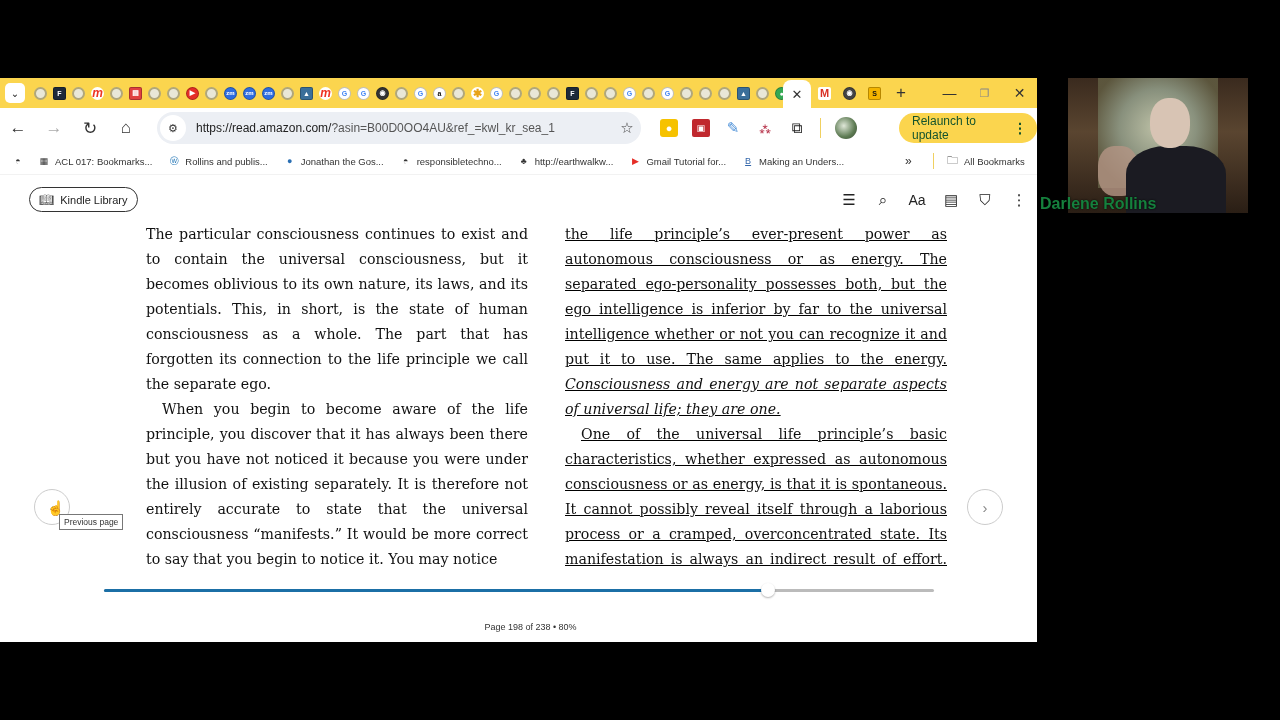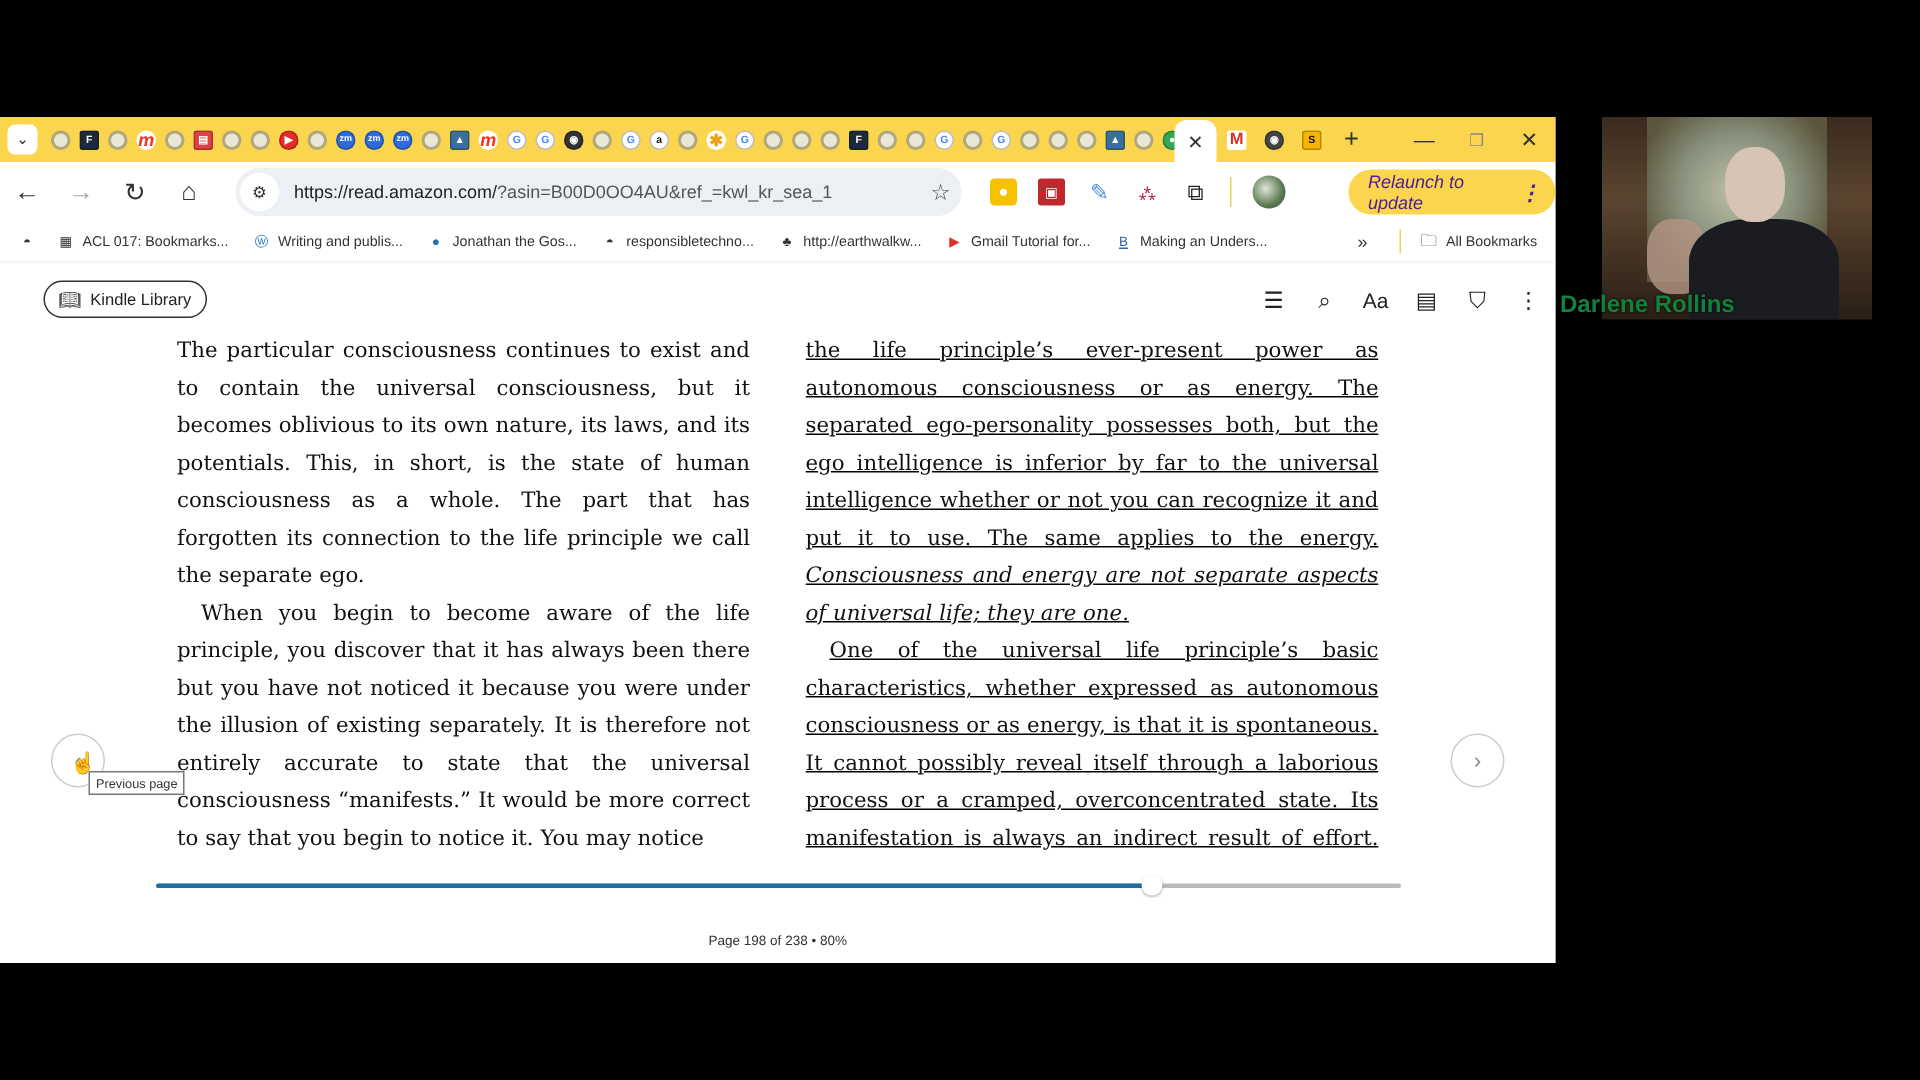--- a/index.html
+++ b/index.html
@@ -35,21 +35,21 @@
   .star { width: 28px; text-align: center; font-size: 15px; color: #444; }
   .ext-icons { position: absolute; left: 660px; top: 0; height: 40px; display: flex; align-items: center; gap: 14px; }
   .ext { width: 18px; height: 18px; display: flex; align-items: center; justify-content: center; font-size: 11px; }
   .ext.keep { background: #f6c200; border-radius: 3px; color: #fff; }
   .ext.red { background: #c0282e; color: #fff; border-radius: 2px; font-size: 9px; }
   .ext.feather { color: #4a8fd8; font-size: 15px; }
   .ext.dots { color: #b0203a; font-size: 10px; }
   .ext.puzzle { color: #222; font-size: 15px; }
   .tb-divider { width: 1px; height: 20px; background: #f0d060; }
   .profile { width: 22px; height: 22px; border-radius: 50%; background: radial-gradient(circle at 40% 40%, #dfe7d8, #5c7a52 60%, #3b4a35); }
-  .relaunch { position: absolute; left: 899px; top: 5px; height: 30px; padding: 0 10px 0 13px; background: #fbd54e; border-radius: 15px; display: flex; align-items: center; gap: 8px; font-size: 12px; color: #4c1d95; font-style: italic; }
+  .relaunch { position: absolute; left: 899px; top: 5px; height: 30px; padding: 0 10px 0 13px; background: #fbd54e; border-radius: 15px; display: flex; align-items: center; gap: 8px; font-size: 12px; color: #14532d; }
   .relaunch .kebab { font-weight: bold; font-size: 14px; }
 
   
   .bookmarks { height: 26px; background: #fff; display: flex; align-items: center; position: relative; font-size: 9.5px; color: #333; }
   .bm { display: flex; align-items: center; gap: 5px; margin-right: 16px; white-space: nowrap; }
   .bm-icon { width: 12px; height: 12px; display: inline-flex; align-items: center; justify-content: center; font-size: 9px; }
   .bm-first { margin-left: 12px; margin-right: 14px; }
   .bm-more { position: absolute; left: 905px; font-size: 12px; color: #333; }
   .bm-divider { position: absolute; left: 933px; width: 1px; height: 16px; background: #f0d060; }
   .bm-all { position: absolute; left: 947px; display: flex; align-items: center; gap: 6px; }
@@ -60,32 +60,32 @@
   .book-title { position: absolute; left: 0; width: 1037px; top: 17px; text-align: center; font-size: 13.5px; color: #111; letter-spacing: 0.2px; }
   .reader-tools { position: absolute; left: 832px; top: 12px; height: 26px; display: flex; align-items: center; }
   .reader-tools span { width: 34px; text-align: center; font-size: 15px; color: #222; }
 
   .page-col { position: absolute; top: 47px; width: 382px; font-family: "DejaVu Serif", serif; font-size: 14.2px; line-height: 25px; color: #111; text-align: justify; }
   .col-left { left: 118px; }
   .col-right { left: 537px; }
   .page-col p { margin: 0; }
   .page-col p.indent { text-indent: 16px; }
   .page-col em { font-style: italic; }
-  .clip { position: absolute; top: 47px; height: 350px; overflow: hidden; }
+  .clip { position: absolute; top: 47px; height: 350px; overflow: hidden; margin-left: 28px; }
 
   .nav-circle { position: absolute; width: 36px; height: 36px; border: 1px solid #ccc; border-radius: 50%; display: flex; align-items: center; justify-content: center; color: #888; font-size: 15px; background: #fff; }
   .prev { left: 34px; top: 314px; }
   .next { left: 967px; top: 314px; }
   .tooltip { position: absolute; left: 59px; top: 339px; padding: 2px 4px; border: 1px solid #777; background: #fff; font-size: 8.5px; color: #333; }
   .cursor { position: absolute; left: 47px; top: 325px; font-size: 14px; color: #000; }
 
   .progress { position: absolute; left: 104px; top: 414px; width: 830px; height: 3px; background: #bbb; border-radius: 2px; }
   .progress-fill { position: absolute; left: 0; top: 0; height: 3px; background: #1b6fa6; border-radius: 2px; }
   .progress-knob { position: absolute; top: -6px; width: 14px; height: 14px; border-radius: 50%; background: #fff; box-shadow: 0 1px 2px rgba(0,0,0,0.3); }
-  .page-info { position: absolute; left: 0; width: 1037px; top: 447px; text-align: center; font-size: 9px; color: #333; }
+  .page-info { position: absolute; left: 12px; width: 1037px; top: 447px; text-align: center; font-size: 9px; color: #333; }
 
   
   #webcam { position: absolute; left: 1068px; top: 78px; width: 180px; height: 135px; background: linear-gradient(180deg, #3a2a1e 0%, #5a4530 40%, #2a1e15 100%); overflow: hidden; }
   .cam-tapestry { position: absolute; left: 30px; top: 0; width: 120px; height: 110px; background: radial-gradient(circle at 50% 45%, #c9cfb4 0%, #8f9a86 45%, #5f5a40 80%); opacity: 0.9; }
   .cam-person-head { position: absolute; left: 82px; top: 20px; width: 40px; height: 50px; border-radius: 45%; background: #d8c4b4; }
   .cam-person-body { position: absolute; left: 58px; top: 68px; width: 100px; height: 70px; border-radius: 40% 40% 0 0; background: #1b1b22; }
   .cam-hand { position: absolute; left: 30px; top: 68px; width: 40px; height: 50px; border-radius: 40%; background: #b49585; opacity: 0.8; }
   .cam-name { position: absolute; left: 1040px; top: 195px; font-size: 16px; font-weight: bold; color: #15803d; text-shadow: 0 0 2px #000; }
 </style>
 </head>
@@ -194,21 +194,21 @@
 
     <div class="bookmarks">
       <span class="bm-icon bm-first">◓</span>
       <div id="bm-list" style="display:flex;align-items:center;">
           <div class="bm">
             <span class="bm-icon">▦</span>
             <span>ACL 017: Bookmarks...</span>
           </div>
           <div class="bm">
             <span class="bm-icon" style="color: rgb(43, 123, 185);">ⓦ</span>
-            <span>Writing and publis...</span>
+            <span>Rollins and publis...</span>
           </div>
           <div class="bm">
             <span class="bm-icon" style="color: rgb(42, 111, 179);">●</span>
             <span>Jonathan the Gos...</span>
           </div>
           <div class="bm">
             <span class="bm-icon">◓</span>
             <span>responsibletechno...</span>
           </div>
           <div class="bm">

